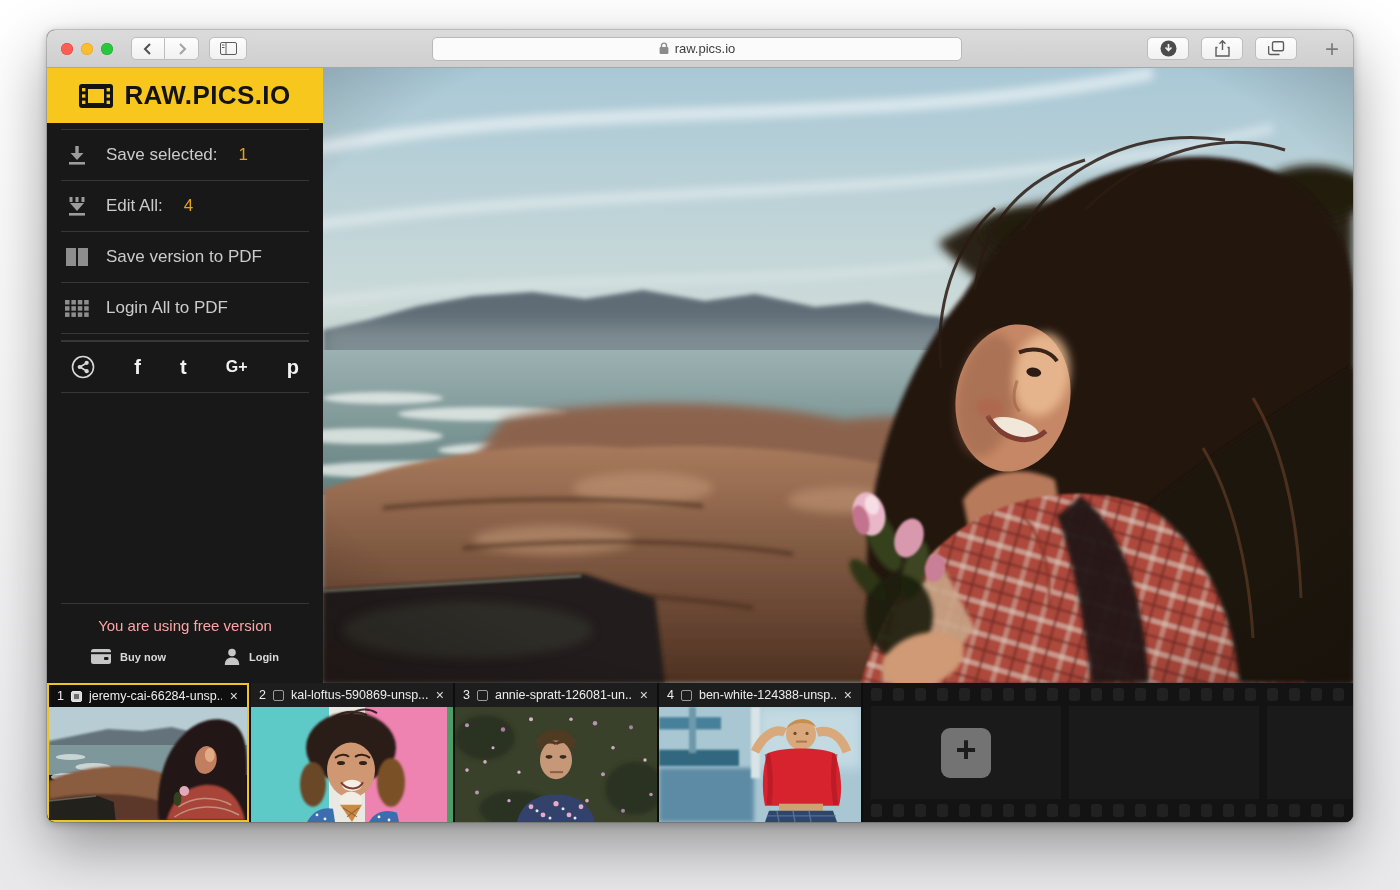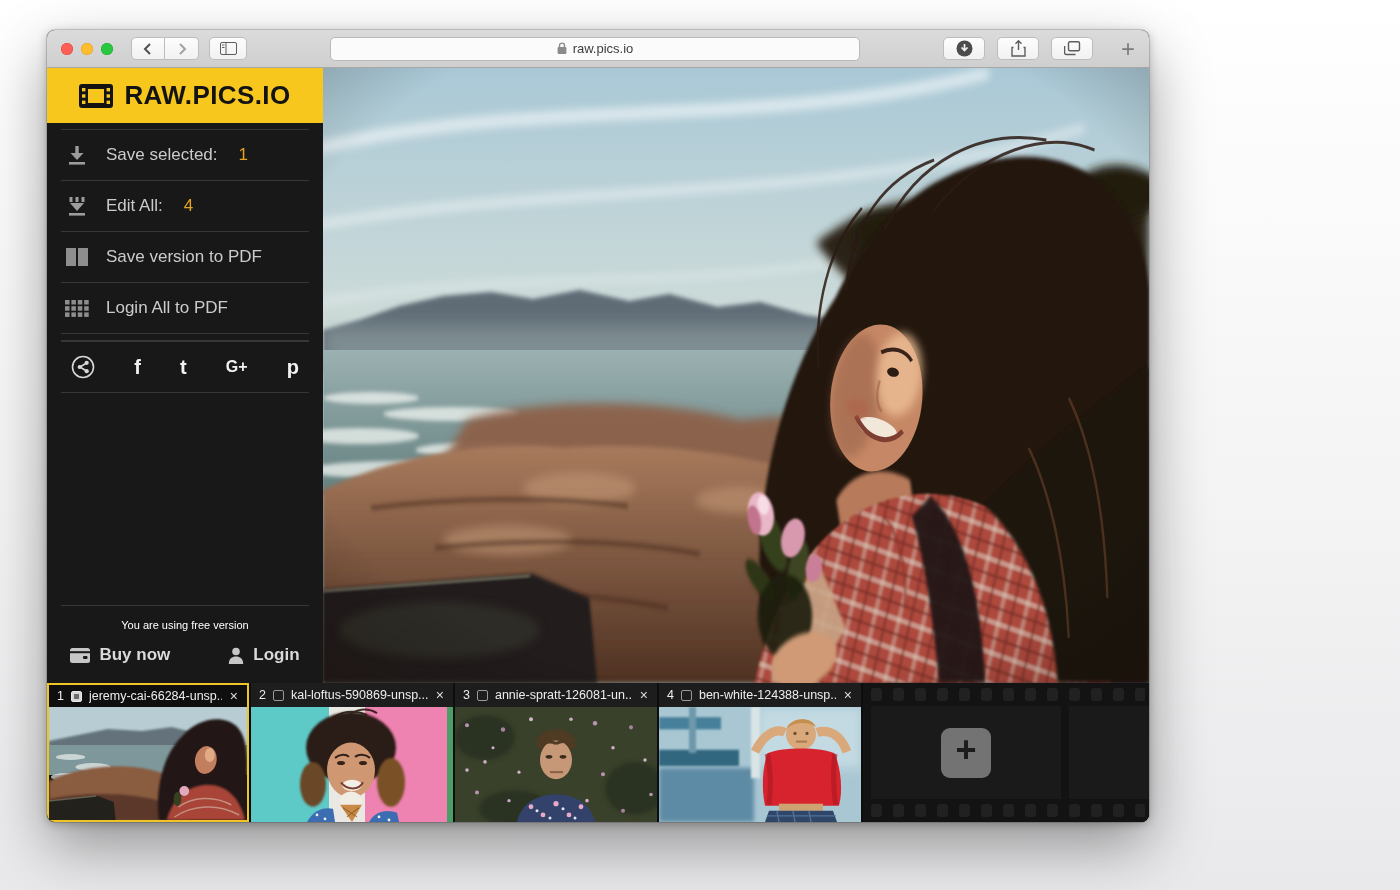--- a/index.html
+++ b/index.html
@@ -3,21 +3,21 @@
 <meta charset="utf-8">
 <style>
   * { box-sizing: border-box; }
   html,body { margin:0; padding:0; }
   body {
     width:1400px; height:890px; position:relative; overflow:hidden;
     background:linear-gradient(180deg,#ffffff 0%,#f4f4f5 55%,#e9e9eb 100%);
     font-family:"Liberation Sans", sans-serif;
   }
   .window {
-    position:absolute; left:47px; top:30px; width:1102px; height:792px;
+    position:absolute; left:47px; top:30px; width:1306px; height:792px;
     border-radius:8px; overflow:hidden; display:flex; flex-direction:column;
     background:#111; box-shadow:0 24px 60px rgba(0,0,0,.38), 0 2px 10px rgba(0,0,0,.25), 0 0 0 1px rgba(0,0,0,.14);
   }
   
   .chrome {
     height:38px; flex:0 0 38px; display:flex; align-items:center; padding:0 14px;
     background:linear-gradient(#dbdbdb,#cfcfcf); border-bottom:1px solid #a7a7a7;
   }
   .traffic { display:flex; gap:8px; margin-right:18px; }
   .light { width:12px; height:12px; border-radius:50%; }
@@ -49,22 +49,22 @@
   .menu { padding-top:6px; }
   .menu-item { height:50px; display:flex; align-items:center; gap:16px; padding:0 17px; font-size:17px; color:#cbcbcb; cursor:pointer; }
   .menu-item .count { color:#e3a21e; margin-left:5px; }
   .mi-icon { width:26px; display:flex; justify-content:center; align-items:center; }
   .divider { border-top:1px solid #373737; margin:0 14px; }
   .divider.gap { margin-top:6px; }
   .social-row { height:50px; display:flex; align-items:center; justify-content:space-between; padding:0 24px; }
   .social-ic { color:#f2f2f2; font-weight:800; font-size:20px; cursor:pointer; display:flex; align-items:center; }
   .social-ic.gplus { font-size:16px; }
   .sb-spacer { flex:1; }
-  .free-note { text-align:center; font-size:11px; color:#ffffff; padding:13px 0 6px; }
-  .account-row { display:flex; justify-content:center; gap:58px; padding:8px 0 18px; font-size:17px; font-weight:700; color:#dadada; }
+  .free-note { text-align:center; font-size:15px; color:#fca5a5; padding:13px 0 6px; }
+  .account-row { display:flex; justify-content:center; gap:58px; padding:8px 0 18px; font-size:11px; font-weight:700; color:#dadada; }
   .account-item { display:flex; gap:9px; align-items:center; cursor:pointer; }
   .main-stage { flex:1; position:relative; min-width:0; background:#8ea4a8; }
   .main-stage > svg { position:absolute; inset:0; width:100%; height:100%; display:block; }
   
   .filmstrip { height:139px; flex:0 0 139px; background:#0d0d0d; display:flex; }
   .thumb { width:202px; flex:0 0 202px; margin-right:2px; display:flex; flex-direction:column; background:#141414; position:relative; cursor:pointer; }
   .thumb.selected { border:2px solid #eec427; }
   .thumb-bar { height:24px; flex:0 0 24px; background:#1d1d1d; display:flex; align-items:center; gap:7px; padding:0 8px; font-size:12.5px; color:#ededed; }
   .thumb.selected .thumb-bar { background:#0f0f0f; height:22px; flex-basis:22px; }
   .t-check { width:11px; height:11px; border:1px solid #9a9a9a; border-radius:2px; position:relative; flex:0 0 11px; }

